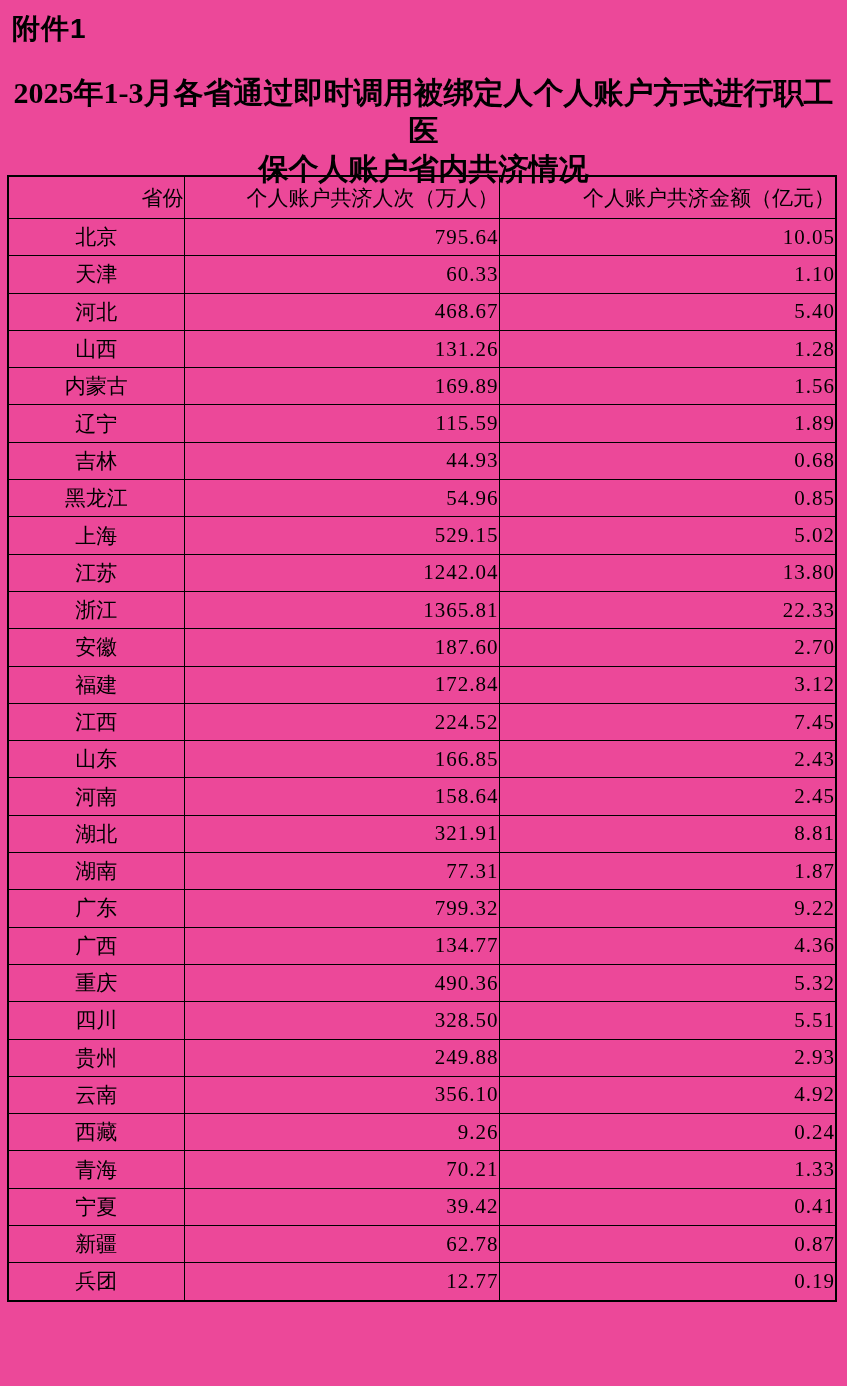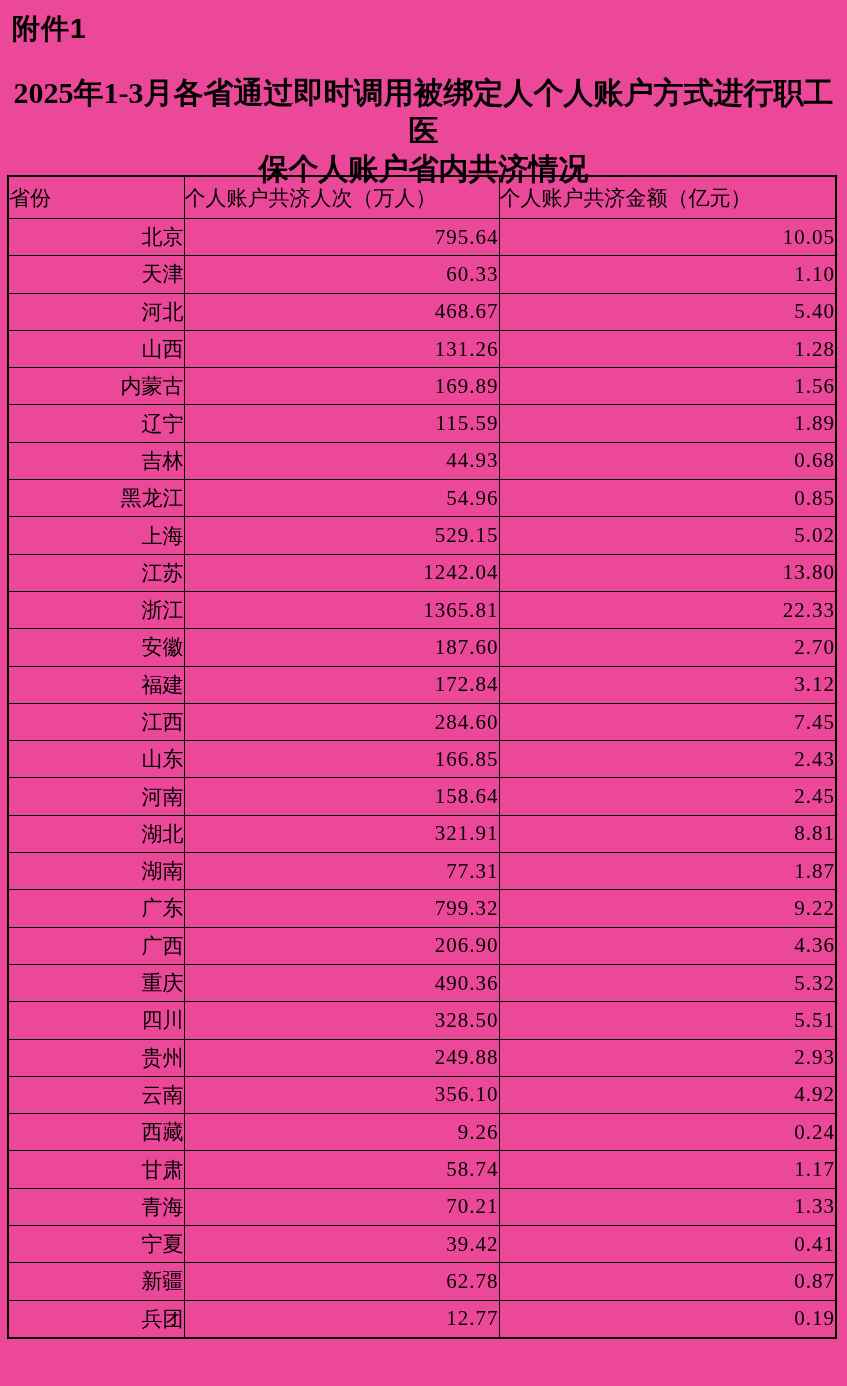--- a/index.html
+++ b/index.html
@@ -47,31 +47,31 @@
     border: 1.5px solid #000000;
     padding: 0;
     overflow: hidden;
     white-space: nowrap;
   }
   table.data-table th {
     height: 41px;
     font-family: "Liberation Sans", "DejaVu Sans", sans-serif;
     font-weight: 400;
     font-size: 21px;
-    text-align: left;
+    text-align: right;
     vertical-align: middle;
   }
   table.data-table td {
     height: 36.3px;
     font-family: "Liberation Serif", "DejaVu Serif", serif;
     font-weight: 400;
     font-size: 21px;
     vertical-align: middle;
   }
-  td.cell-province { text-align: right; }
+  td.cell-province { text-align: center; }
   td.cell-num {
     text-align: right;
     font-size: 20px;
     letter-spacing: 1px;
   }
   td.cell-persons { padding-right: 14px; }
   td.cell-amount  { padding-right: 12px; }
 </style>
 </head>
 <body>
@@ -158,21 +158,21 @@
           <td class="cell-num cell-persons">187.60</td>
           <td class="cell-num cell-amount">2.70</td>
         </tr>
         <tr>
           <td class="cell-province">福建</td>
           <td class="cell-num cell-persons">172.84</td>
           <td class="cell-num cell-amount">3.12</td>
         </tr>
         <tr>
           <td class="cell-province">江西</td>
-          <td class="cell-num cell-persons">284.60</td>
+          <td class="cell-num cell-persons">224.52</td>
           <td class="cell-num cell-amount">7.45</td>
         </tr>
         <tr>
           <td class="cell-province">山东</td>
           <td class="cell-num cell-persons">166.85</td>
           <td class="cell-num cell-amount">2.43</td>
         </tr>
         <tr>
           <td class="cell-province">河南</td>
           <td class="cell-num cell-persons">158.64</td>
@@ -188,21 +188,21 @@
           <td class="cell-num cell-persons">77.31</td>
           <td class="cell-num cell-amount">1.87</td>
         </tr>
         <tr>
           <td class="cell-province">广东</td>
           <td class="cell-num cell-persons">799.32</td>
           <td class="cell-num cell-amount">9.22</td>
         </tr>
         <tr>
           <td class="cell-province">广西</td>
-          <td class="cell-num cell-persons">206.90</td>
+          <td class="cell-num cell-persons">134.77</td>
           <td class="cell-num cell-amount">4.36</td>
         </tr>
         <tr>
           <td class="cell-province">重庆</td>
           <td class="cell-num cell-persons">490.36</td>
           <td class="cell-num cell-amount">5.32</td>
         </tr>
         <tr>
           <td class="cell-province">四川</td>
           <td class="cell-num cell-persons">328.50</td>
@@ -217,25 +217,20 @@
           <td class="cell-province">云南</td>
           <td class="cell-num cell-persons">356.10</td>
           <td class="cell-num cell-amount">4.92</td>
         </tr>
         <tr>
           <td class="cell-province">西藏</td>
           <td class="cell-num cell-persons">9.26</td>
           <td class="cell-num cell-amount">0.24</td>
         </tr>
         <tr>
-          <td class="cell-province">甘肃</td>
-          <td class="cell-num cell-persons">58.74</td>
-          <td class="cell-num cell-amount">1.17</td>
-        </tr>
-        <tr>
           <td class="cell-province">青海</td>
           <td class="cell-num cell-persons">70.21</td>
           <td class="cell-num cell-amount">1.33</td>
         </tr>
         <tr>
           <td class="cell-province">宁夏</td>
           <td class="cell-num cell-persons">39.42</td>
           <td class="cell-num cell-amount">0.41</td>
         </tr>
         <tr>

